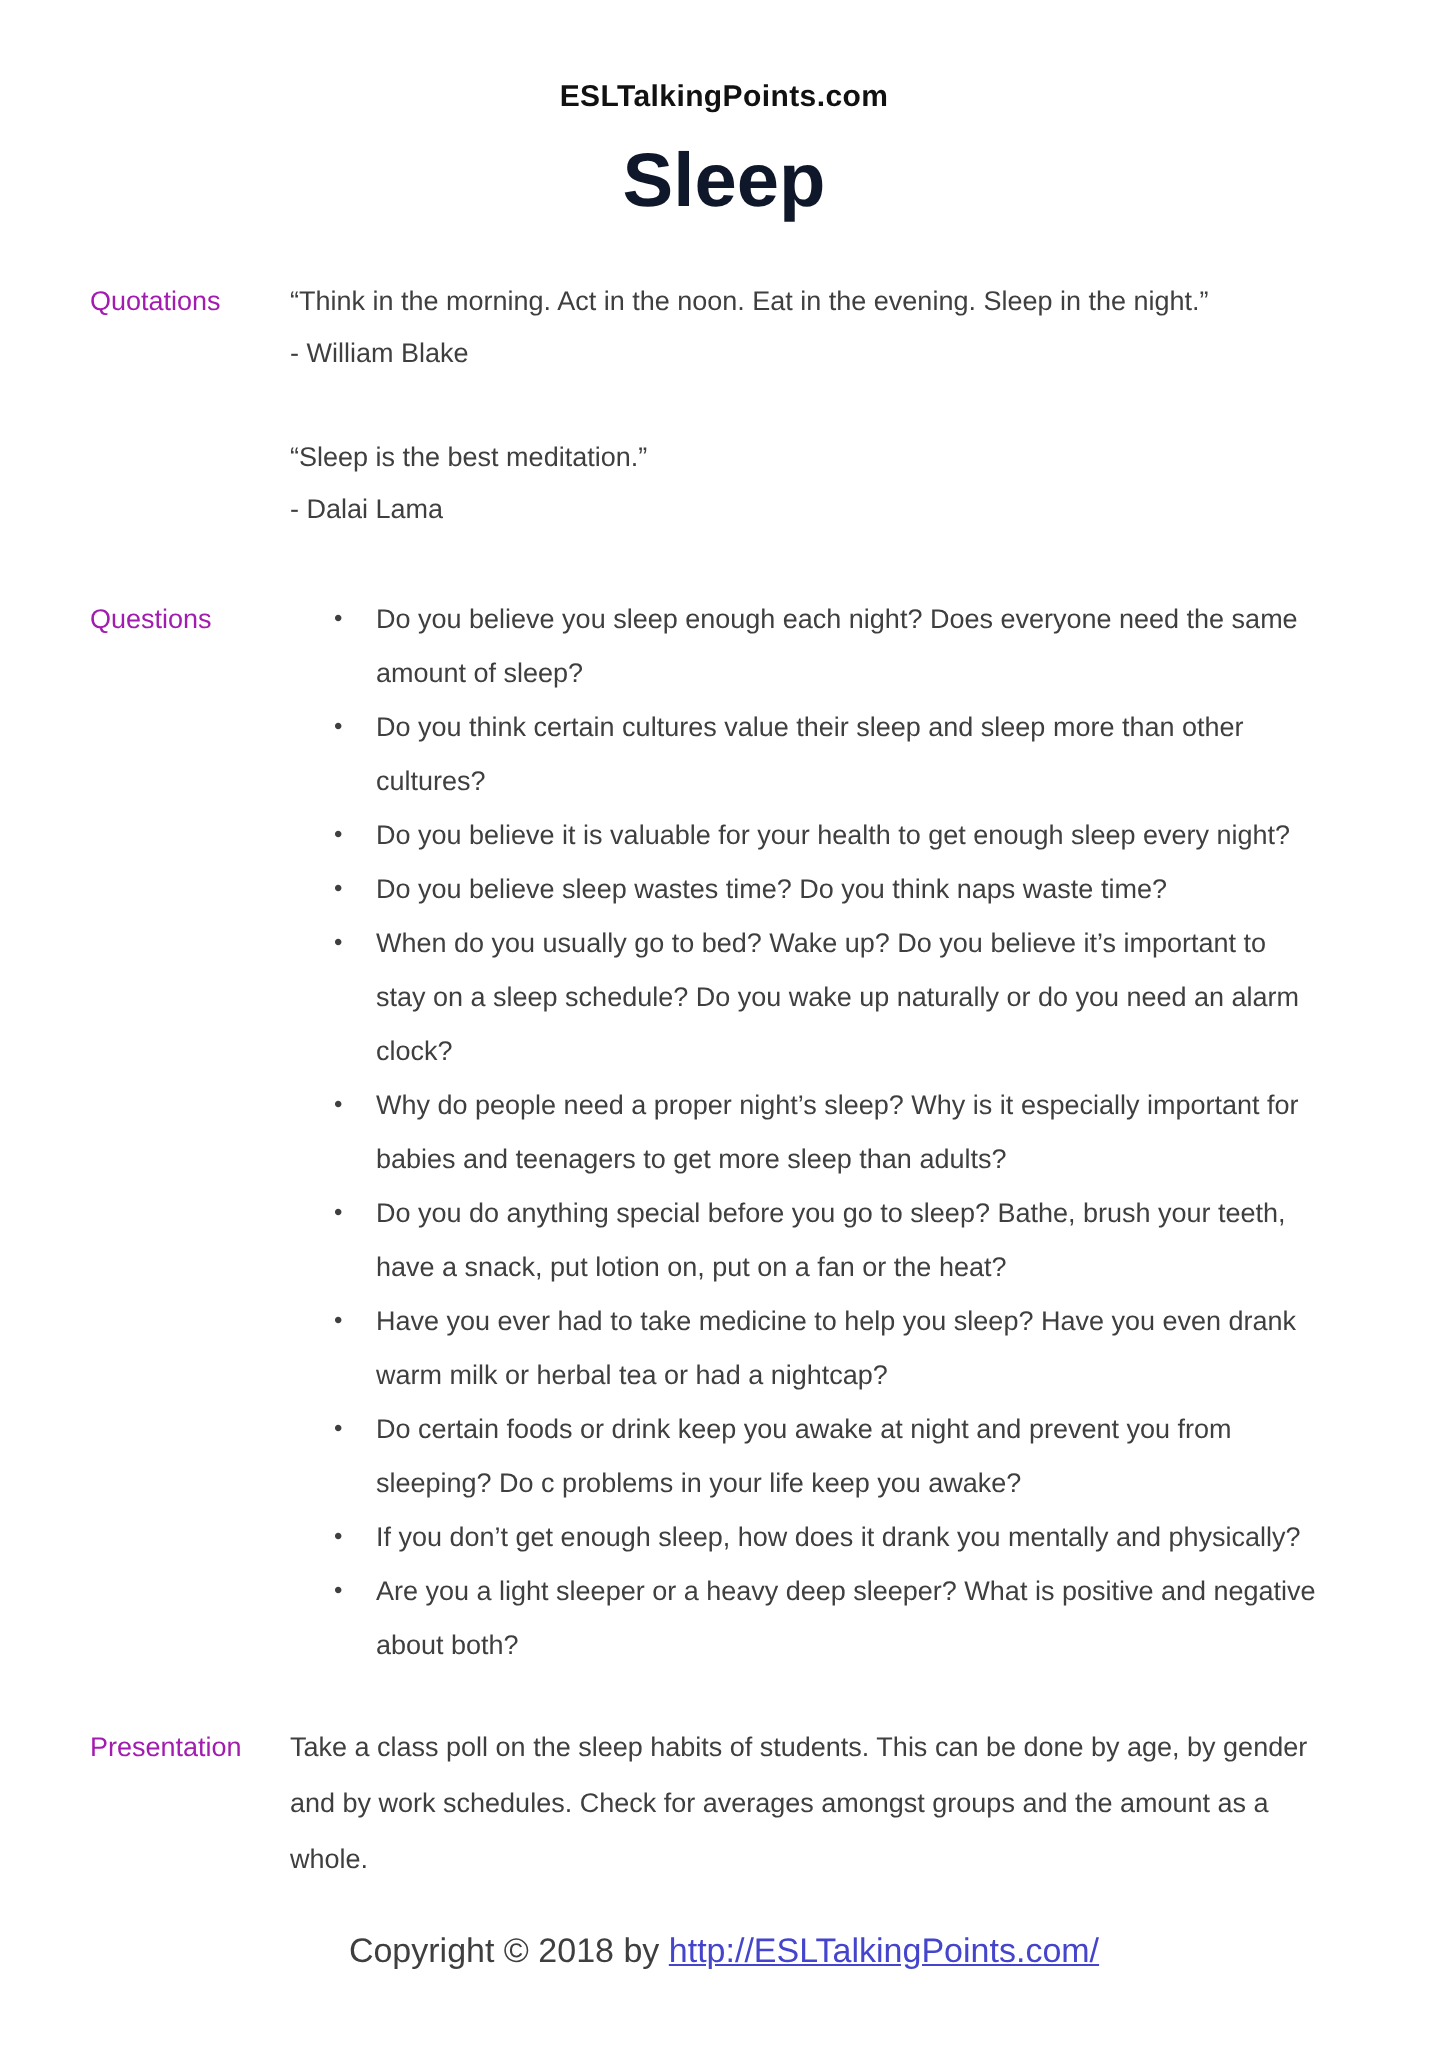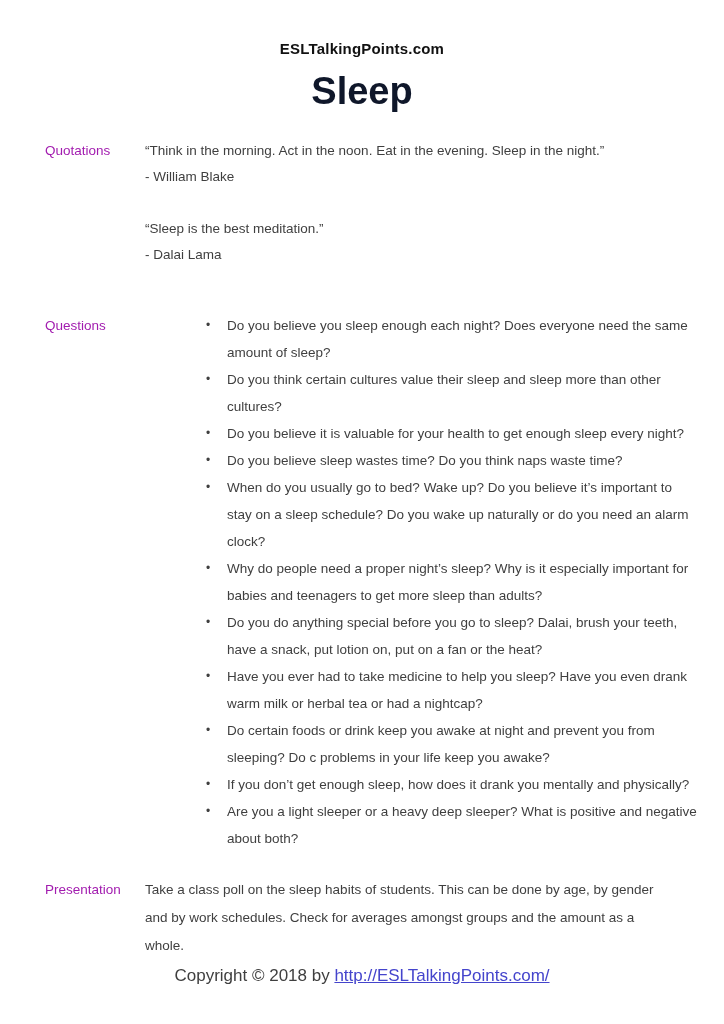--- a/index.html
+++ b/index.html
@@ -42,21 +42,21 @@
     align-items: flex-start;
   }
   .section-label {
     flex: 0 0 100px;
     width: 100px;
     font-weight: 400;
     color: #a21caf;
     line-height: 26px;
   }
   .sec-quotations { margin-top: 20px; }
-  .sec-questions  { margin-top: 44px; gap: 39px; }
+  .sec-questions  { margin-top: 28px; }
   .sec-questions .section-label { line-height: 27px; }
   .sec-presentation { margin-top: 24px; }
   .sec-presentation .section-label { line-height: 28px; }
 
   .quote-block {
     width: 467px;
     line-height: 26px;
   }
   .quote-block + .quote-block {
     margin-top: 26px;
@@ -137,21 +137,21 @@
 
     <div class="section sec-questions">
       <div class="section-label">Questions</div>
       <ul class="question-list">
         <li class="question-item">Do you believe you sleep enough each night? Does everyone need the same amount of sleep?</li>
         <li class="question-item">Do you think certain cultures value their sleep and sleep more than other cultures?</li>
         <li class="question-item">Do you believe it is valuable for your health to get enough sleep every night?</li>
         <li class="question-item">Do you believe sleep wastes time? Do you think naps waste time?</li>
         <li class="question-item">When do you usually go to bed? Wake up? Do you believe it’s important to stay on a sleep schedule? Do you wake up naturally or do you need an alarm clock?</li>
         <li class="question-item">Why do people need a proper night’s sleep? Why is it especially important for babies and teenagers to get more sleep than adults?</li>
-        <li class="question-item">Do you do anything special before you go to sleep? Dalai, brush your teeth, have a snack, put lotion on, put on a fan or the heat?</li>
+        <li class="question-item">Do you do anything special before you go to sleep? Bathe, brush your teeth, have a snack, put lotion on, put on a fan or the heat?</li>
         <li class="question-item">Have you ever had to take medicine to help you sleep? Have you even drank warm milk or herbal tea or had a nightcap?</li>
         <li class="question-item">Do certain foods or drink keep you awake at night and prevent you from sleeping? Do c problems in your life keep you awake?</li>
         <li class="question-item">If you don’t get enough sleep, how does it drank you mentally and physically?</li>
         <li class="question-item">Are you a light sleeper or a heavy deep sleeper? What is positive and negative about both?</li>
       </ul>
     </div>
 
     <div class="section sec-presentation">
       <div class="section-label">Presentation</div>
       <div class="presentation-text">Take a class poll on the sleep habits of students. This can be done by age, by gender and by work schedules. Check for averages amongst groups and the amount as a whole.</div>

